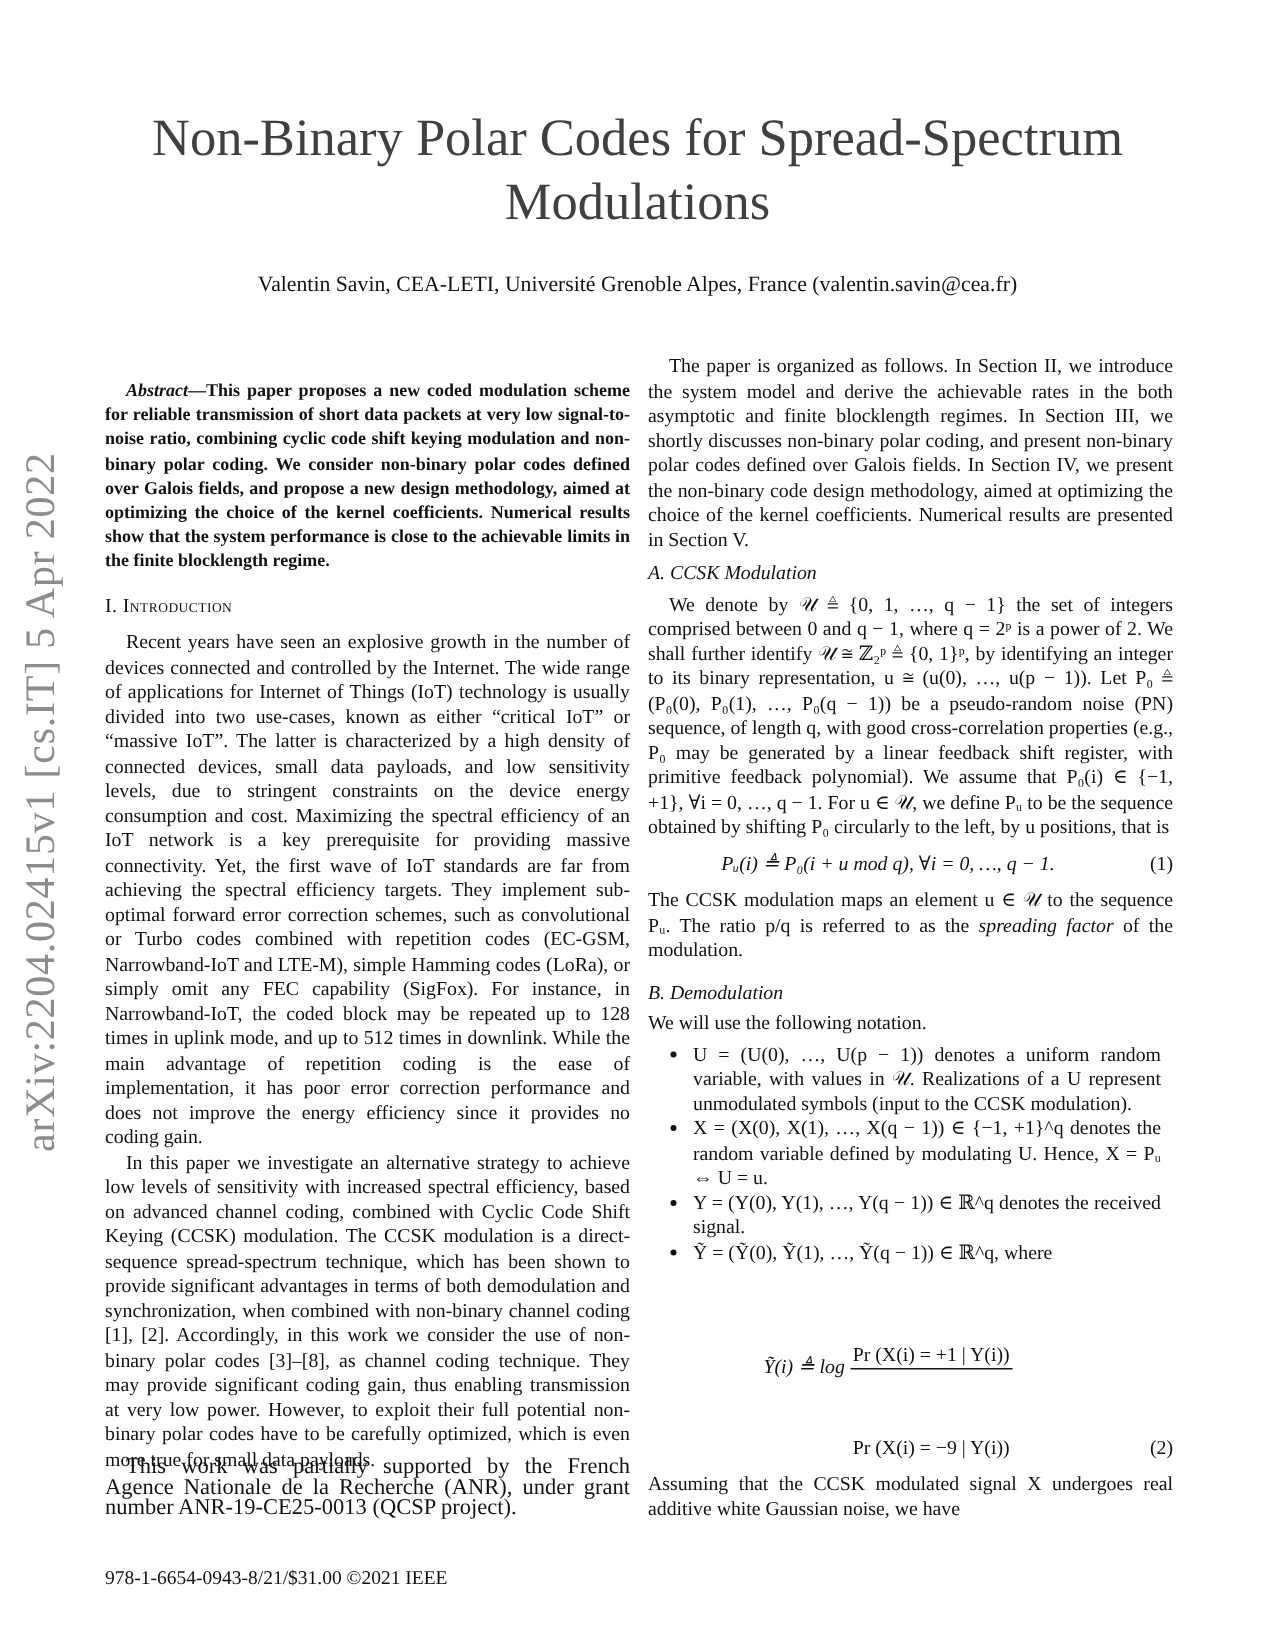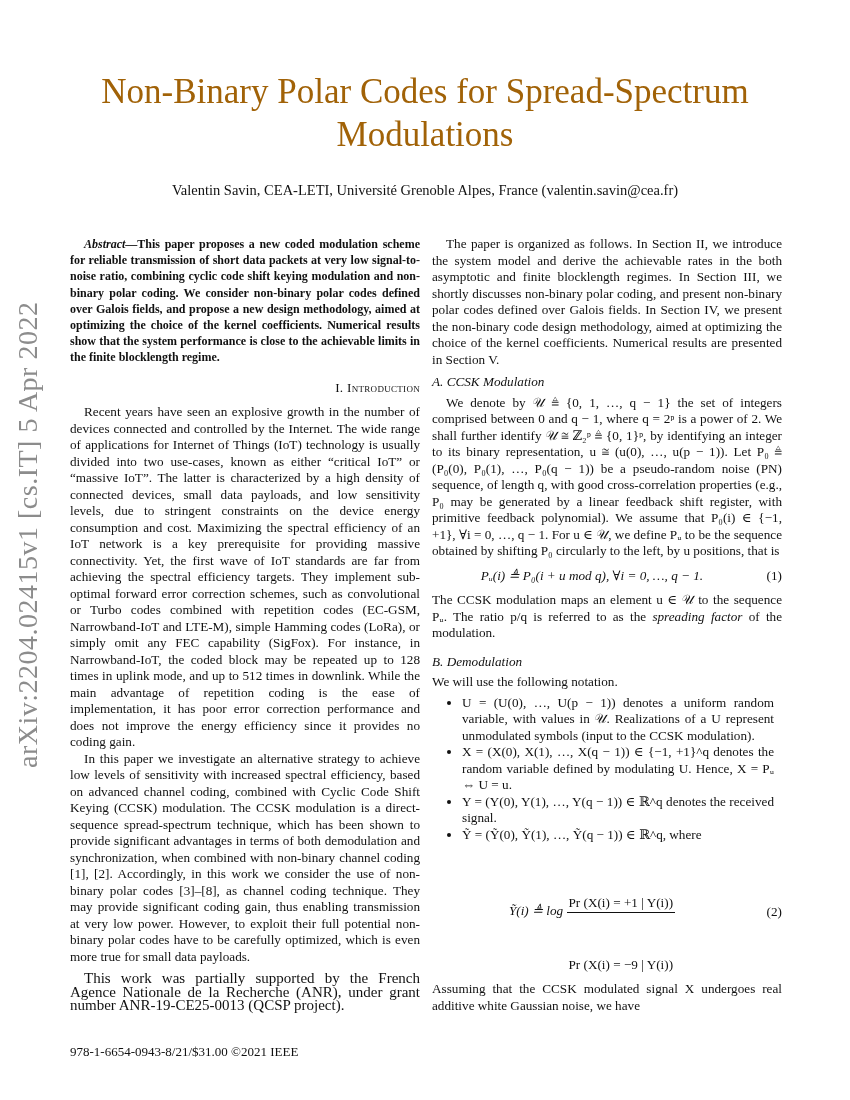--- a/index.html
+++ b/index.html
@@ -1,34 +1,34 @@
 <!DOCTYPE html>
 <html><head>
 <meta charset="utf-8">
 <style>
   html, body { margin: 0; padding: 0; background: #ffffff; }
   body { width: 850px; height: 1100px; position: relative; overflow: hidden;
          font-family: "Liberation Serif", "DejaVu Serif", serif; color: #111; }
   .title { position: absolute; top: 70px; left: 0; width: 850px; text-align: center;
-           font-size: 35px; line-height: 43px; color: #a16207; }
+           font-size: 35px; line-height: 43px; color: #404040; }
   .author { position: absolute; top: 166px; left: 0; width: 850px; text-align: center;
             font-size: 14.5px; margin-top: 16px; }
   .stamp { position: absolute; left: 12px; top: 768px; transform-origin: 0 0;
            transform: rotate(-90deg); font-size: 28px; color: #8c8c8c; white-space: nowrap;
            letter-spacing: 0.5px; font-family: "Liberation Serif", serif; }
   .col { position: absolute; width: 350px; font-size: 13.2px; line-height: 16.5px; text-align: justify; }
-  .col.left { left: 70px; top: 236px; }
+  .col.left { left: 70px; top: 252px; }
   .col.right { left: 432px; top: 236px; }
   p { margin: 0; }
   .indent { text-indent: 14px; }
   .abstract { font-weight: bold; font-size: 12px; line-height: 16.2px; text-indent: 14px; }
   .abstract i { font-weight: bold; }
-  .sec-head { text-align: right; font-variant: small-caps; font-size: 13.2px; margin: 14px 0 8px 0; letter-spacing: 0.3px; }
+  .sec-head { text-align: left; font-variant: small-caps; font-size: 13.2px; margin: 14px 0 8px 0; letter-spacing: 0.3px; }
   .subsec-head { font-style: italic; margin: 6px 0 4px 0; text-align: left; }
-  .eq { display: flex; justify-content: flex-end; align-items: center; margin: 8px 0; }
+  .eq { display: flex; justify-content: flex-end; align-items: flex-end; margin: 8px 0; }
   .eq .body { flex: 1; text-align: center; font-style: italic; }
   .eq .num { width: 30px; text-align: right; }
   ul { margin: 4px 8px; padding-left: 22px; }
   li { margin: 0; }
   .footnote { font-size: 15px; line-height: 13.5px; text-indent: 14px; }
   .fn-block { position: absolute; left: 70px; top: 972px; width: 350px; text-align: justify; }
   .copyright { position: absolute; left: 70px; top: 1044px; font-size: 13px; }
   .frac { display: inline-block; vertical-align: middle; text-align: center; font-style: normal; }
   .frac span { display: block; padding: 0 2px; margin-top: 44px; }
   .frac .top { border-bottom: 1px solid #111; }

